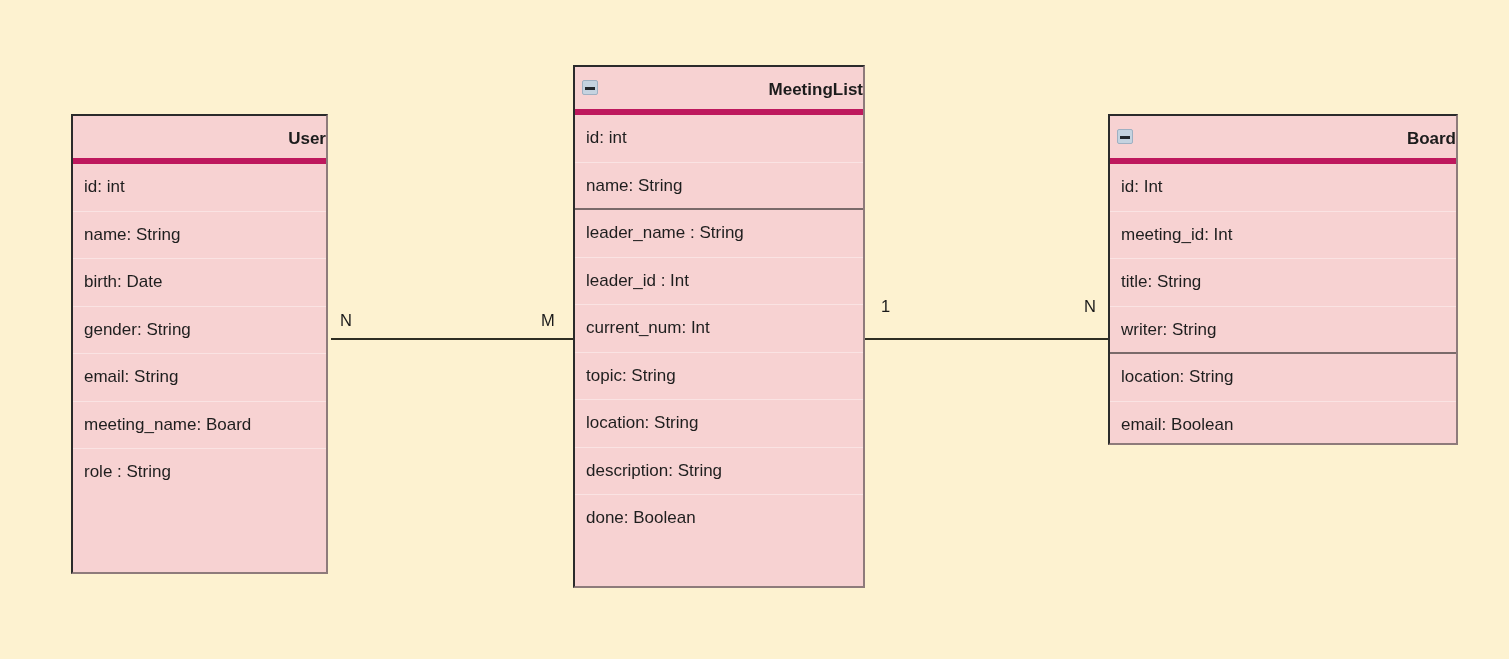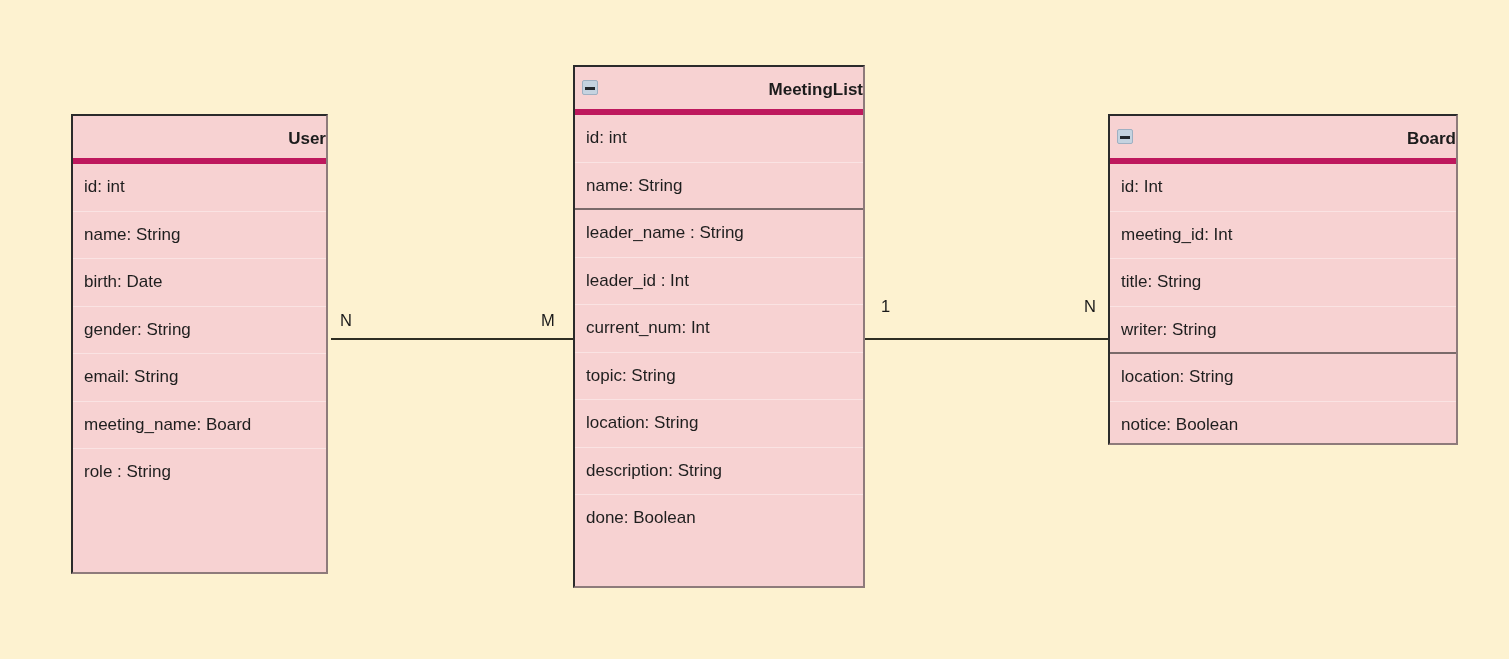--- a/index.html
+++ b/index.html
@@ -147,21 +147,21 @@
     <div class="uml-header">
       <span class="collapse-icon"></span>
       <span>Board</span>
     </div>
     <div class="uml-attrs">
       <div class="uml-attr">id: Int</div>
       <div class="uml-attr">meeting_id: Int</div>
       <div class="uml-attr">title: String</div>
       <div class="uml-attr sep-strong">writer: String</div>
       <div class="uml-attr">location: String</div>
-      <div class="uml-attr">notice: Boolean</div>
+      <div class="uml-attr">email: Boolean</div>
     </div>
   </div>
 
   <div class="rel-line" style="left:331px; top:338px; width:242px;"></div>
   <div class="rel-label" style="left:340px; top:312px;">N</div>
   <div class="rel-label" style="left:541px; top:312px;">M</div>
 
   <div class="rel-line" style="left:865px; top:338px; width:243px;"></div>
   <div class="rel-label" style="left:881px; top:298px;">1</div>
   <div class="rel-label" style="left:1084px; top:298px;">N</div>

